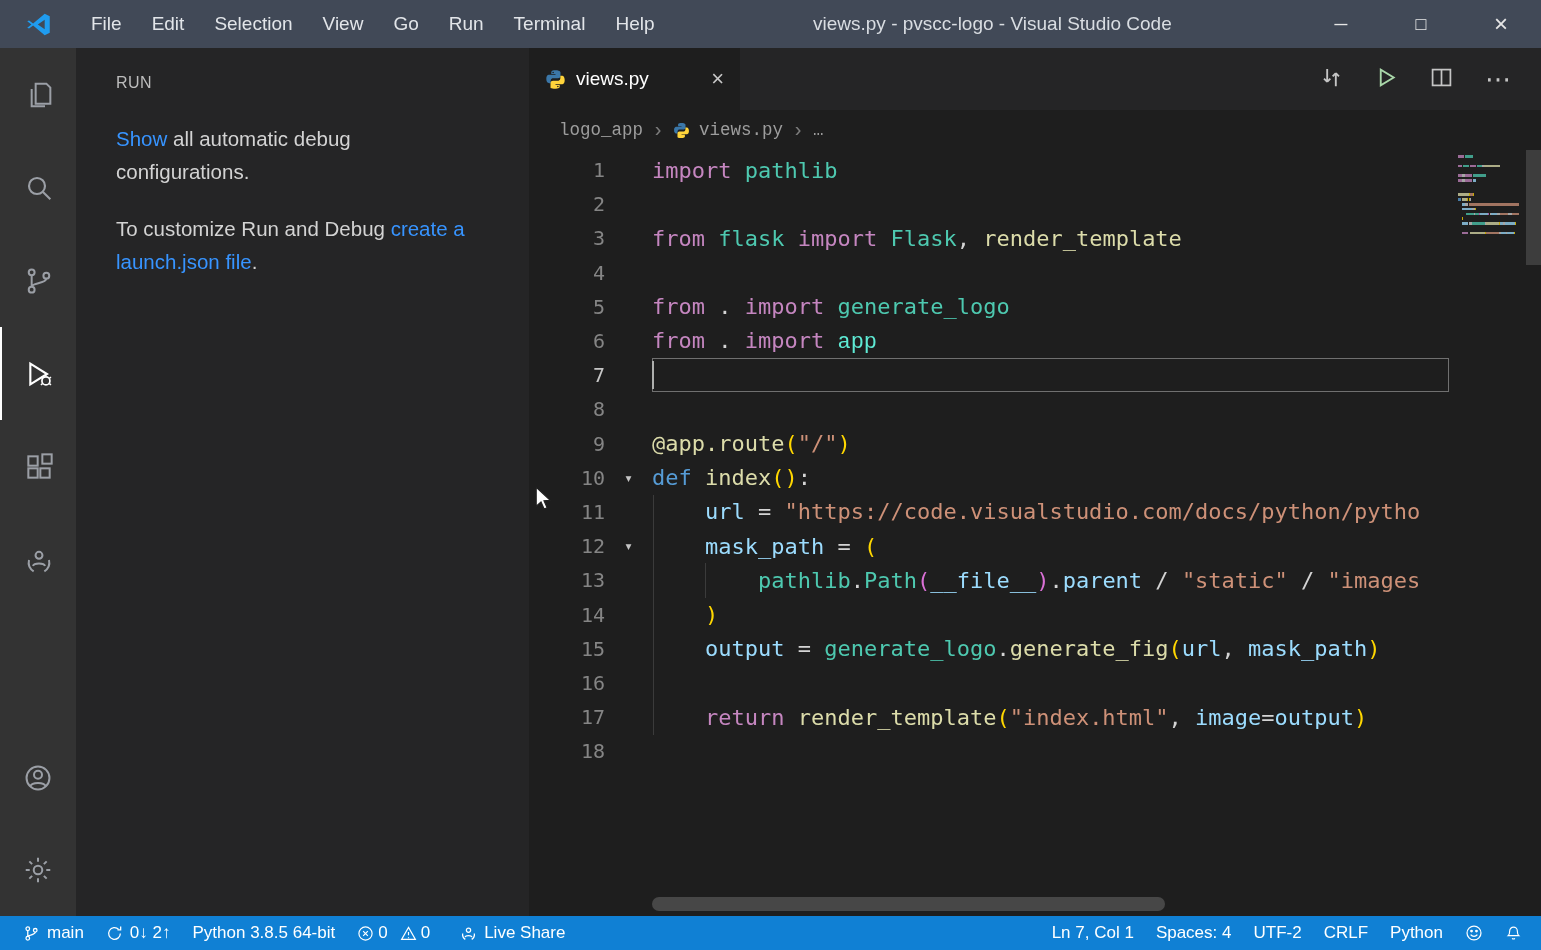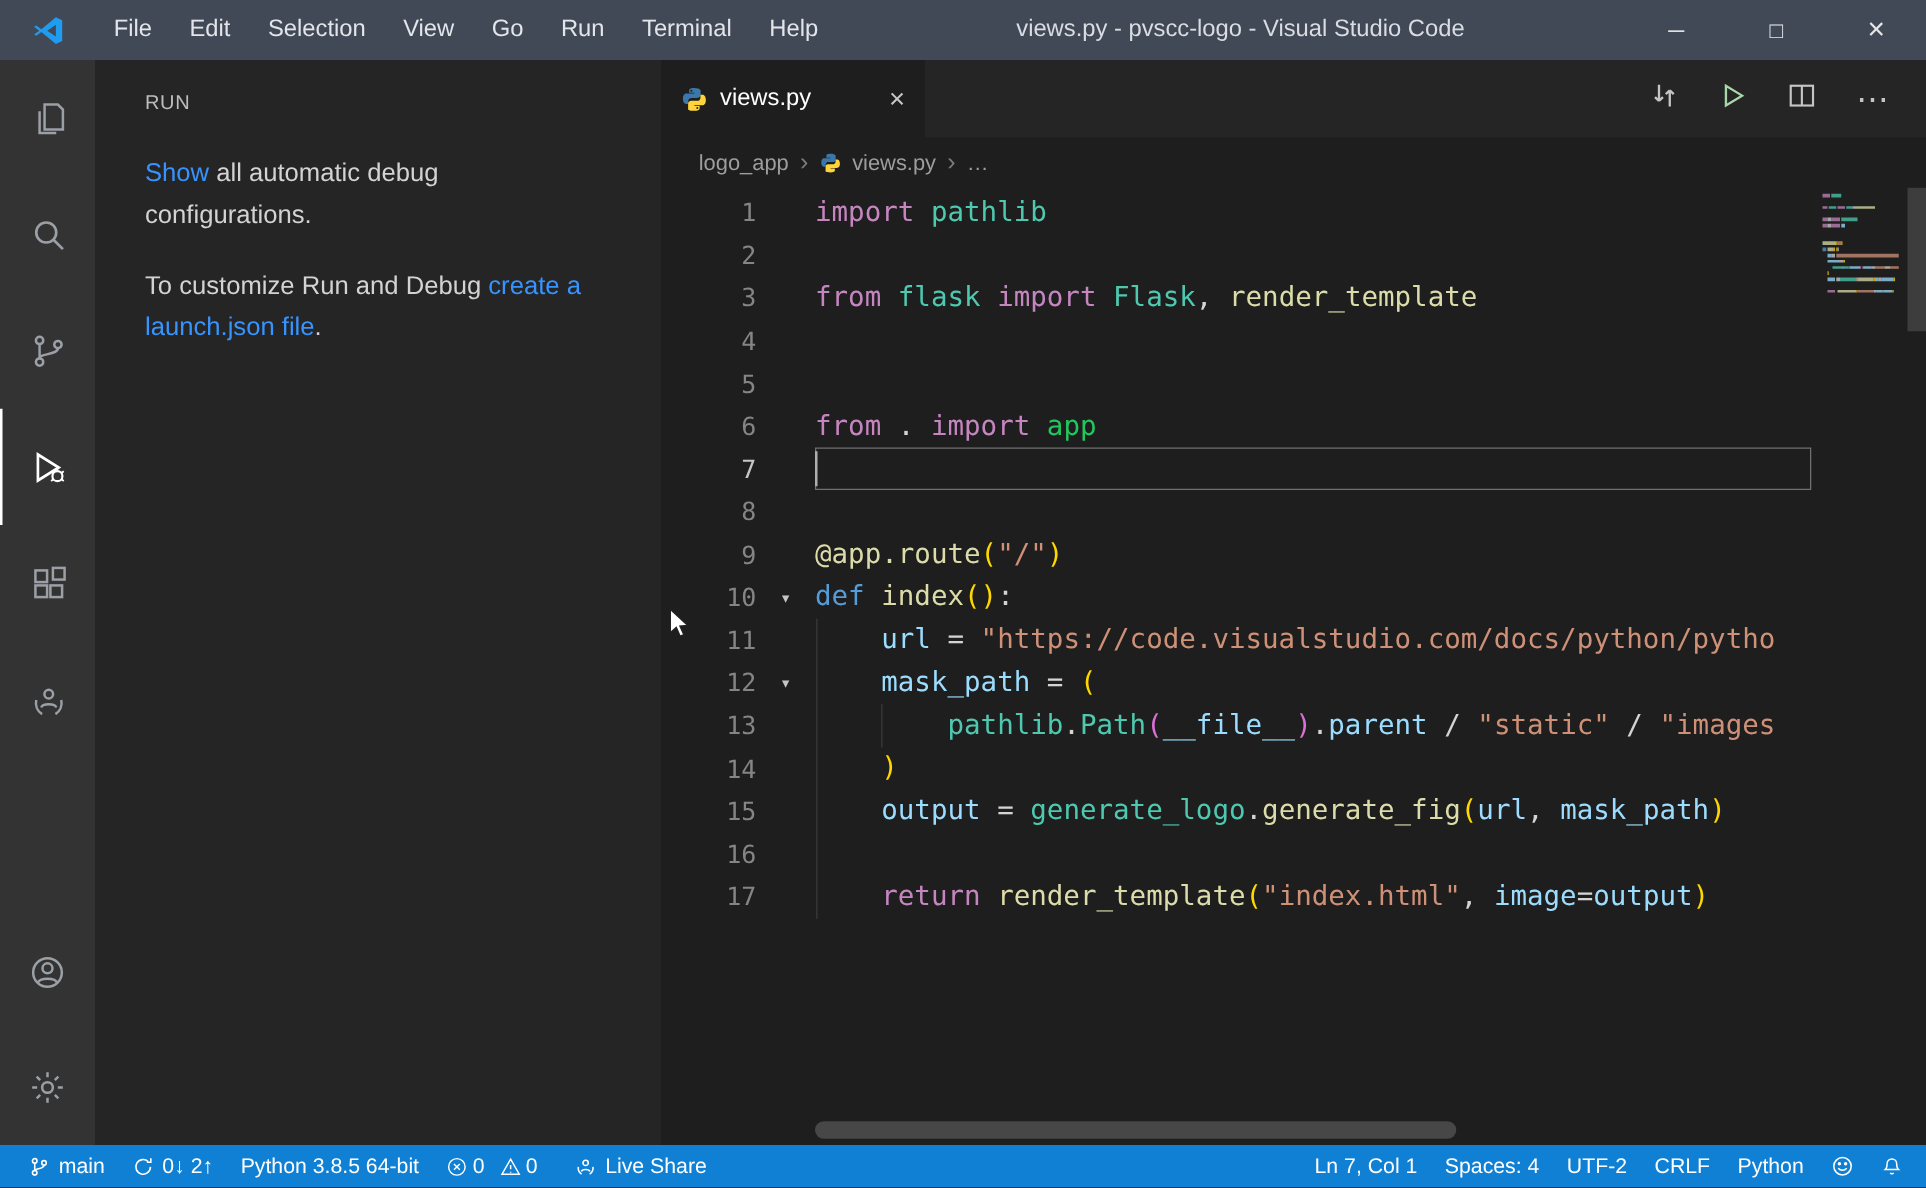--- a/index.html
+++ b/index.html
@@ -37,21 +37,21 @@
 
   
   .editor { width:1012px; display:flex; flex-direction:column; background:#1e1e1e; }
   .tabbar { height:62px; background:#252526; display:flex; align-items:stretch; }
   .tab { width:211px; background:#1e1e1e; display:flex; align-items:center; gap:10px; padding:0 16px; }
   .tab-label { font-size:19px; color:#ffffff; }
   .tab-close { margin-left:auto; font-size:22px; color:#c8c8c8; cursor:pointer; }
   .tab-actions { margin-left:auto; display:flex; align-items:center; gap:32px; padding-right:30px; color:#c5c5c5; }
   .tab-actions .more { font-size:26px; line-height:1; }
 
-  .breadcrumbs { height:40px; display:flex; align-items:center; gap:9px; padding-left:30px; font-size:17.5px; color:#9d9d9d; }
+  .breadcrumbs { height:40px; display:flex; align-items:center; gap:9px; padding-left:30px; font-size:17.5px; color:#9d9d9d;font-family:Liberation Mono, monospace; }
   .bc-sep { color:#7d7d7d; font-size:20px; }
 
   
   .code-area { position:relative; height:766px; font-family:"DejaVu Sans Mono", monospace; font-size:22px; color:#d4d4d4; overflow:hidden; }
   .code-lines { position:absolute; top:3px; left:0; right:86px; overflow:hidden; }
   .code-line { display:flex; align-items:center; height:34.2px; white-space:pre; }
   .ln { width:76px; text-align:right; color:#858585; font-size:20px; flex-shrink:0; }
   .ln.cur { color:#c6c6c6; }
   .fold { width:47px; text-align:center; color:#c5c5c5; font-size:15px; flex-shrink:0; }
   .lc { white-space:pre; }
@@ -211,33 +211,34 @@
     <div class="code-area">
       <div class="indent-guide g1"></div>
       <div class="indent-guide g2"></div>
       <div class="current-line" style="top: 208.2px;"></div>
       <div class="cursor-caret" style="top: 211.2px;"></div>
       <div id="code-lines" class="code-lines">
           <div class="code-line"><span class="ln">1</span><span class="fold"></span><span class="lc"><span style="color: rgb(197, 134, 192);">import</span><span style="color: rgb(212, 212, 212);"> </span><span style="color: rgb(78, 201, 176);">pathlib</span></span></div>
           <div class="code-line"><span class="ln">2</span><span class="fold"></span><span class="lc"></span></div>
           <div class="code-line"><span class="ln">3</span><span class="fold"></span><span class="lc"><span style="color: rgb(197, 134, 192);">from</span><span style="color: rgb(212, 212, 212);"> </span><span style="color: rgb(78, 201, 176);">flask</span><span style="color: rgb(212, 212, 212);"> </span><span style="color: rgb(197, 134, 192);">import</span><span style="color: rgb(212, 212, 212);"> </span><span style="color: rgb(78, 201, 176);">Flask</span><span style="color: rgb(212, 212, 212);">, </span><span style="color: rgb(220, 220, 170);">render_template</span></span></div>
           <div class="code-line"><span class="ln">4</span><span class="fold"></span><span class="lc"></span></div>
-          <div class="code-line"><span class="ln">5</span><span class="fold"></span></div>
-          <div class="code-line"><span class="ln">6</span><span class="fold"></span><span class="lc"><span style="color: rgb(197, 134, 192);">from</span><span style="color: rgb(212, 212, 212);"> . </span><span style="color: rgb(197, 134, 192);">import</span><span style="color: rgb(212, 212, 212);"> </span><span style="color: #22c55e;">app</span></span></div>
+          <div class="code-line"><span class="ln">5</span><span class="fold"></span><span class="lc"><span style="color: rgb(197, 134, 192);">from</span><span style="color: rgb(212, 212, 212);"> . </span><span style="color: rgb(197, 134, 192);">import</span><span style="color: rgb(212, 212, 212);"> </span><span style="color: rgb(78, 201, 176);">generate_logo</span></span></div>
+          <div class="code-line"><span class="ln">6</span><span class="fold"></span><span class="lc"><span style="color: rgb(197, 134, 192);">from</span><span style="color: rgb(212, 212, 212);"> . </span><span style="color: rgb(197, 134, 192);">import</span><span style="color: rgb(212, 212, 212);"> </span><span style="color: #5eead4; font-family: Liberation Mono, monospace;">app</span></span></div>
           <div class="code-line"><span class="ln cur">7</span><span class="fold"></span><span class="lc"></span></div>
           <div class="code-line"><span class="ln">8</span><span class="fold"></span><span class="lc"></span></div>
           <div class="code-line"><span class="ln">9</span><span class="fold"></span><span class="lc"><span style="color: rgb(220, 220, 170);">@app.route</span><span style="color: rgb(255, 215, 0);">(</span><span style="color: rgb(206, 145, 120);">"/"</span><span style="color: rgb(255, 215, 0);">)</span></span></div>
           <div class="code-line"><span class="ln">10</span><span class="fold">▾</span><span class="lc"><span style="color: rgb(86, 156, 214);">def</span><span style="color: rgb(212, 212, 212);"> </span><span style="color: rgb(220, 220, 170);">index</span><span style="color: rgb(255, 215, 0);">(</span><span style="color: rgb(255, 215, 0);">)</span><span style="color: rgb(212, 212, 212);">:</span></span></div>
           <div class="code-line"><span class="ln">11</span><span class="fold"></span><span class="lc"><span style="color: rgb(212, 212, 212);">    </span><span style="color: rgb(156, 220, 254);">url</span><span style="color: rgb(212, 212, 212);"> = </span><span style="color: rgb(206, 145, 120);">"https://code.visualstudio.com/docs/python/pytho</span></span></div>
           <div class="code-line"><span class="ln">12</span><span class="fold">▾</span><span class="lc"><span style="color: rgb(212, 212, 212);">    </span><span style="color: rgb(156, 220, 254);">mask_path</span><span style="color: rgb(212, 212, 212);"> = </span><span style="color: rgb(255, 215, 0);">(</span></span></div>
           <div class="code-line"><span class="ln">13</span><span class="fold"></span><span class="lc"><span style="color: rgb(212, 212, 212);">        </span><span style="color: rgb(78, 201, 176);">pathlib</span><span style="color: rgb(212, 212, 212);">.</span><span style="color: rgb(78, 201, 176);">Path</span><span style="color: rgb(218, 112, 214);">(</span><span style="color: rgb(156, 220, 254);">__file__</span><span style="color: rgb(218, 112, 214);">)</span><span style="color: rgb(212, 212, 212);">.</span><span style="color: rgb(156, 220, 254);">parent</span><span style="color: rgb(212, 212, 212);"> / </span><span style="color: rgb(206, 145, 120);">"static"</span><span style="color: rgb(212, 212, 212);"> / </span><span style="color: rgb(206, 145, 120);">"images</span></span></div>
           <div class="code-line"><span class="ln">14</span><span class="fold"></span><span class="lc"><span style="color: rgb(212, 212, 212);">    </span><span style="color: rgb(255, 215, 0);">)</span></span></div>
           <div class="code-line"><span class="ln">15</span><span class="fold"></span><span class="lc"><span style="color: rgb(212, 212, 212);">    </span><span style="color: rgb(156, 220, 254);">output</span><span style="color: rgb(212, 212, 212);"> = </span><span style="color: rgb(78, 201, 176);">generate_logo</span><span style="color: rgb(212, 212, 212);">.</span><span style="color: rgb(220, 220, 170);">generate_fig</span><span style="color: rgb(255, 215, 0);">(</span><span style="color: rgb(156, 220, 254);">url</span><span style="color: rgb(212, 212, 212);">, </span><span style="color: rgb(156, 220, 254);">mask_path</span><span style="color: rgb(255, 215, 0);">)</span></span></div>
           <div class="code-line"><span class="ln">16</span><span class="fold"></span><span class="lc"></span></div>
           <div class="code-line"><span class="ln">17</span><span class="fold"></span><span class="lc"><span style="color: rgb(212, 212, 212);">    </span><span style="color: rgb(197, 134, 192);">return</span><span style="color: rgb(212, 212, 212);"> </span><span style="color: rgb(220, 220, 170);">render_template</span><span style="color: rgb(255, 215, 0);">(</span><span style="color: rgb(206, 145, 120);">"index.html"</span><span style="color: rgb(212, 212, 212);">, </span><span style="color: rgb(156, 220, 254);">image</span><span style="color: rgb(212, 212, 212);">=</span><span style="color: rgb(156, 220, 254);">output</span><span style="color: rgb(255, 215, 0);">)</span></span></div>
+          <div class="code-line"><span class="ln">18</span><span class="fold"></span><span class="lc"></span></div>
         </div>
       <div id="minimap" class="minimap">
           <div class="mm-bar" style="left: 3px; top: 5px; width: 6.3px; background: rgb(197, 134, 192);"></div>
           <div class="mm-bar" style="left: 10.35px; top: 5px; width: 7.35px; background: rgb(78, 201, 176);"></div>
           <div class="mm-bar" style="left: 3px; top: 14.6px; width: 4.2px; background: rgb(197, 134, 192);"></div>
           <div class="mm-bar" style="left: 8.25px; top: 14.6px; width: 5.25px; background: rgb(78, 201, 176);"></div>
           <div class="mm-bar" style="left: 14.55px; top: 14.6px; width: 6.3px; background: rgb(197, 134, 192);"></div>
           <div class="mm-bar" style="left: 21.9px; top: 14.6px; width: 5.25px; background: rgb(78, 201, 176);"></div>
           <div class="mm-bar" style="left: 27.15px; top: 14.6px; width: 2.1px; background: rgb(212, 212, 212);"></div>
           <div class="mm-bar" style="left: 29.25px; top: 14.6px; width: 15.75px; background: rgb(220, 220, 170);"></div>

